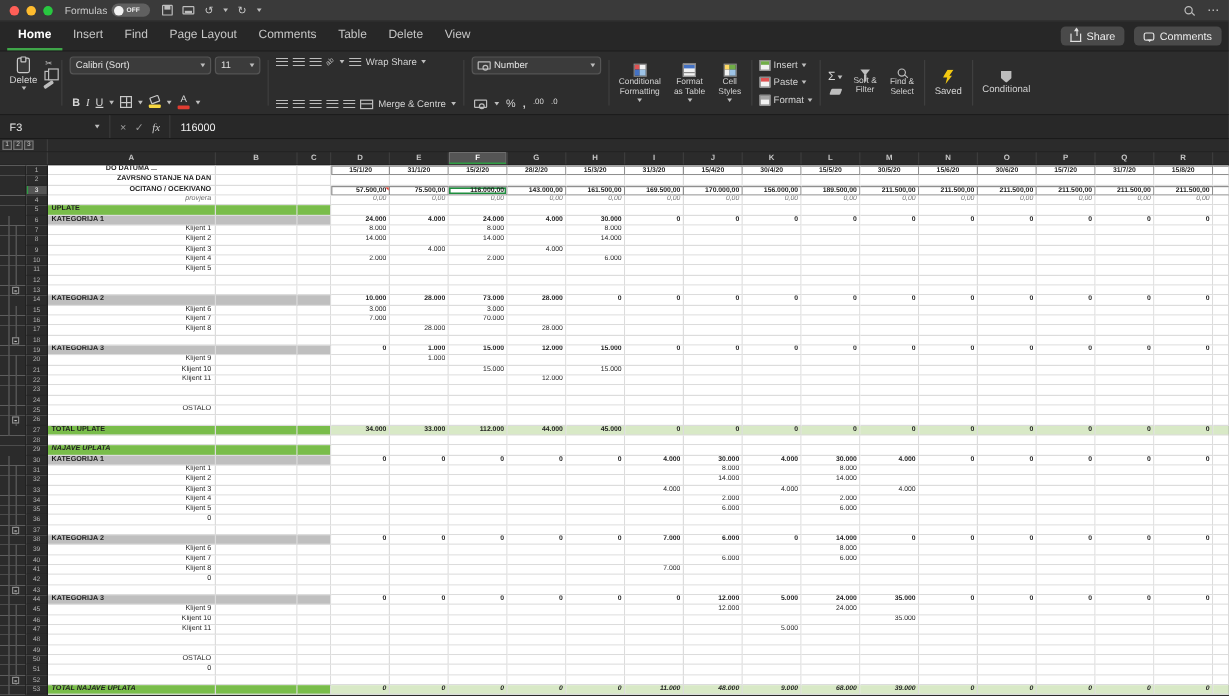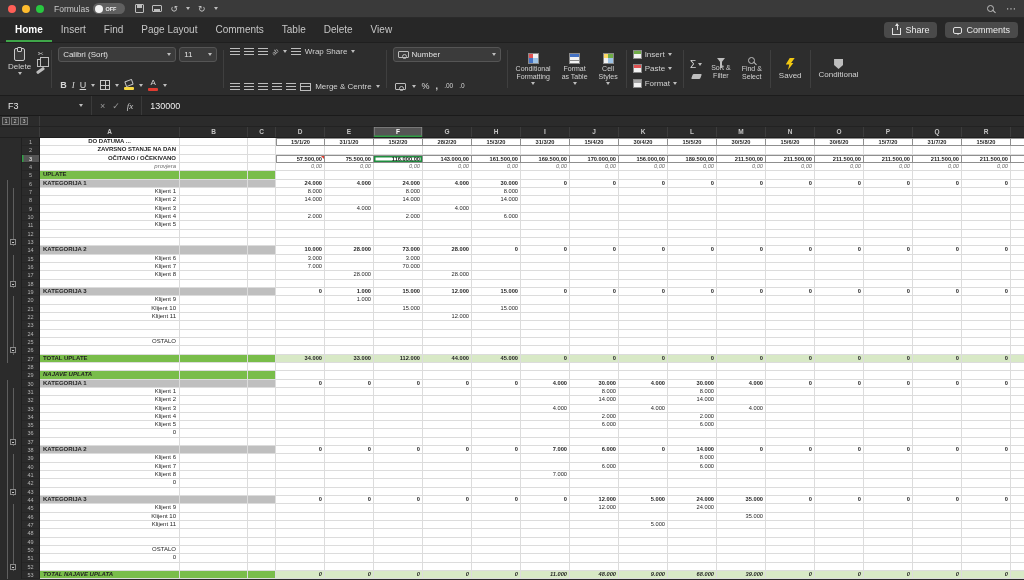--- a/index.html
+++ b/index.html
@@ -385,21 +385,21 @@
 <div class="fbar">
   <div class="namebox">
     <span>F3</span>
     <span class="crt"></span>
   </div>
   <div class="fbtns">
     <span class="fx-x">×</span>
     <span class="fx-ck">✓</span>
     <span class="fx-fx">fx</span>
   </div>
-  <div class="fval">130000</div>
+  <div class="fval">116000</div>
 </div>
 
 <div class="sheet">
   <div class="ostrip">
     <div class="corner">
         <div class="lvl">1</div>
         <div class="lvl">2</div>
         <div class="lvl">3</div>
       </div>
   </div>

